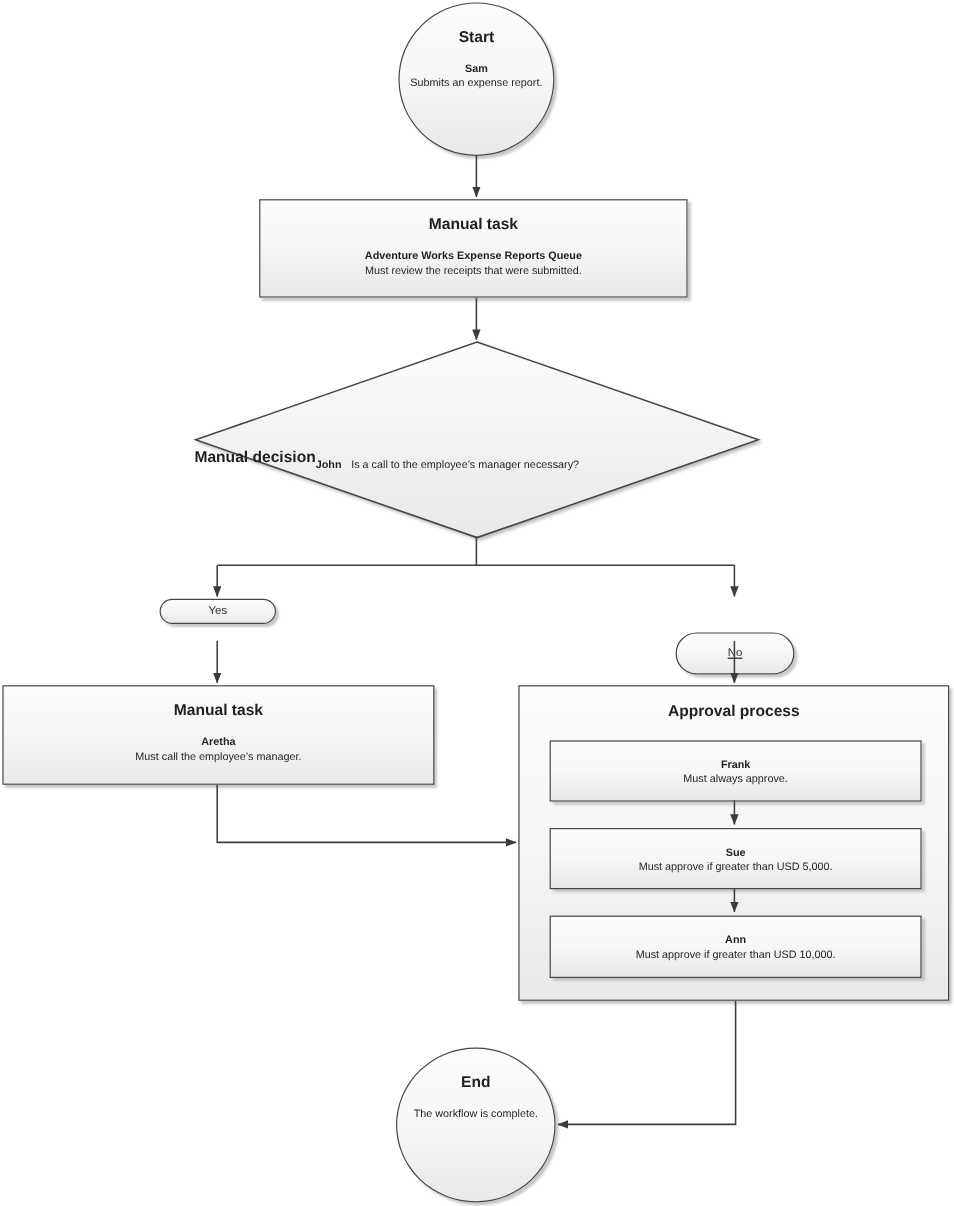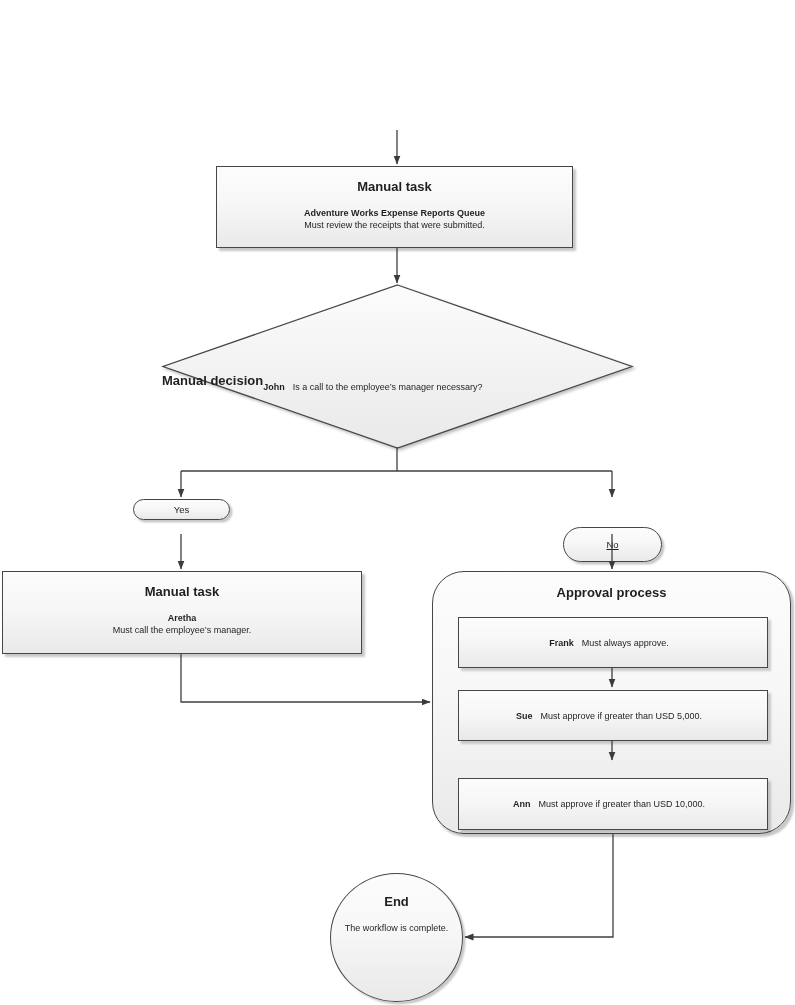--- a/index.html
+++ b/index.html
@@ -34,29 +34,29 @@
     text-align: center;
   }
   .circle { border-radius: 50%; padding-top: 20px; }
   .box { padding-top: 12px; }
   .pill {
     border-radius: 18px;
     justify-content: center;
     padding-top: 0;
     font-size: 9.5px;
   }
-  .container-box { padding-top: 13px; border-radius: 32px; }
+  .container-box { padding-top: 13px; }
   .step-box {
     position: absolute;
     box-sizing: border-box;
     border: 1.2px solid var(--shape-border);
     background: linear-gradient(180deg, var(--fill-top) 0%, var(--fill-mid) 45%, var(--fill-bottom) 100%);
     box-shadow: 2.5px 2.5px 2px rgba(0,0,0,0.18);
     display: flex;
-    flex-direction: row;
+    flex-direction: column;
     align-items: center;
     justify-content: center;
     text-align: center;
   }
   .shape-title {
     font-weight: bold;
     font-size: 13px;
     line-height: 15px;
     margin-bottom: 13px;
   }
@@ -104,28 +104,33 @@
 
   
   .start-node   { left: 332px; top: 2px;   width: 130px; height: 128px; }
   .review-node  { left: 216px; top: 166px; width: 357px; height: 82px; }
   .yes-pill     { left: 133px; top: 499px; width: 97px;  height: 21px; }
   .no-pill      { left: 563px; top: 527px; width: 99px;  height: 35px; text-decoration: underline; }
   .call-node    { left: 2px;   top: 571px; width: 360px; height: 83px; }
   .approval-node{ left: 432px; top: 571px; width: 359px; height: 263px; }
   .step-frank   { left: 25px;  top: 45px;  width: 310px; height: 51px; }
   .step-sue     { left: 25px;  top: 118px; width: 310px; height: 51px; text-align: right; }
-  .step-ann     { left: 25px;  top: 191px; width: 310px; height: 52px; margin-top: 15px; }
+  .step-ann     { left: 25px;  top: 191px; width: 310px; height: 52px; }
   .end-node     { left: 330px; top: 873px; width: 133px; height: 129px; }
 </style>
 </head>
 <body>
 
 <div class="canvas">
 
+  <div class="shape circle start-node">
+    <div class="shape-title">Start</div>
+    <div class="shape-person">Sam</div>
+    <div class="shape-desc">Submits an expense report.</div>
+  </div>
 
   <div class="shape box review-node">
     <div class="shape-title">Manual task</div>
     <div class="shape-person">Adventure Works Expense Reports Queue</div>
     <div class="shape-desc">Must review the receipts that were submitted.</div>
   </div>
 
   <svg class="diamond-svg" width="475" height="167">
     <defs>
       <linearGradient id="diamond-grad" x1="0" y1="0" x2="0" y2="1">

